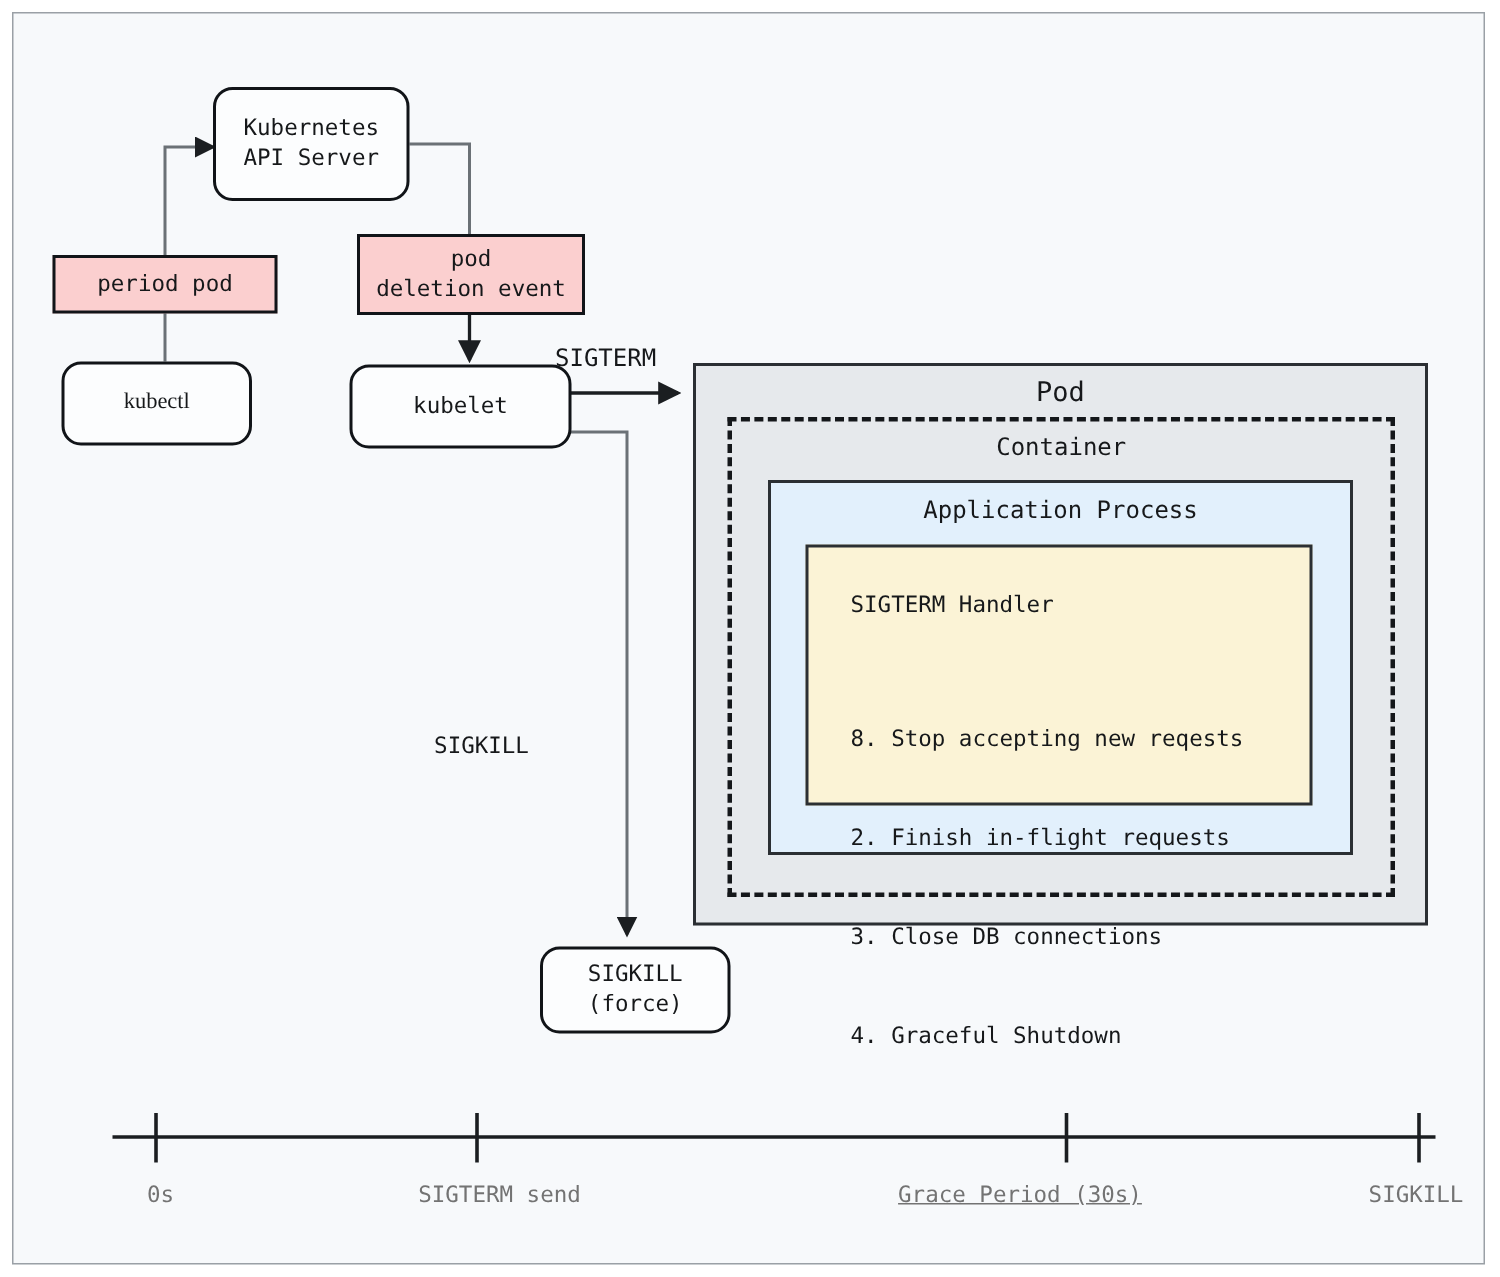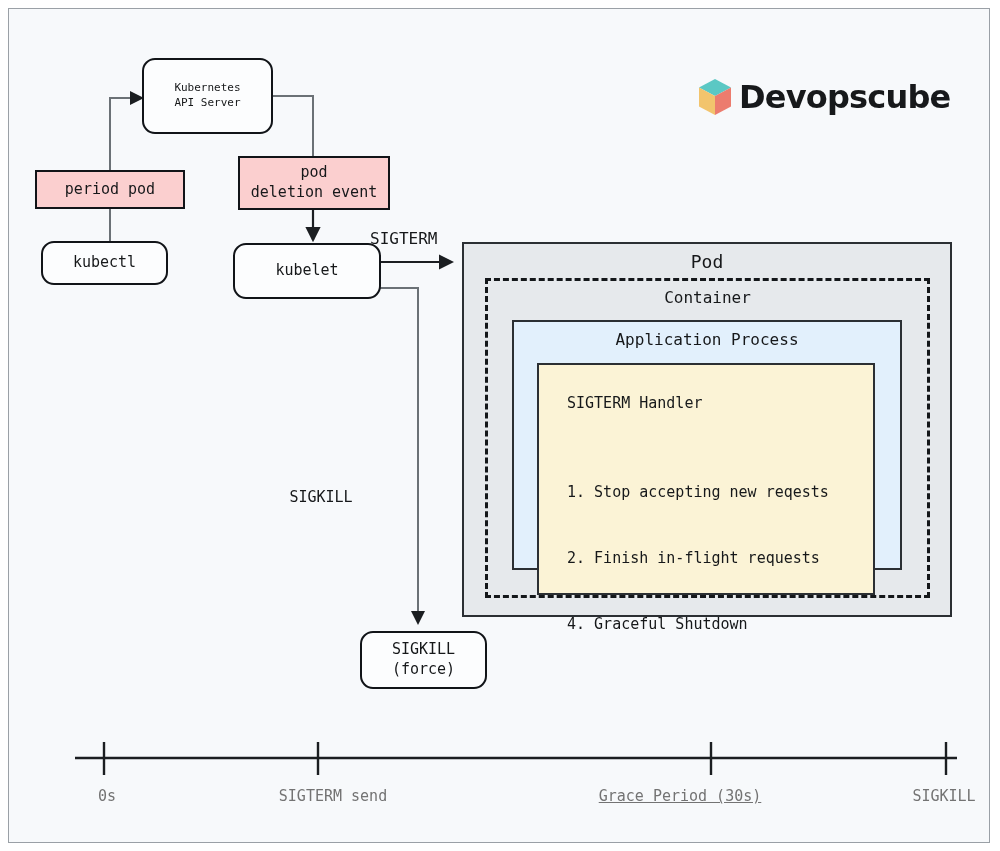--- a/index.html
+++ b/index.html
@@ -142,44 +142,36 @@
 
     <path d="M357,288 L418,288 L418,623" fill="none" stroke="#6b7176" stroke-width="2" marker-end="url(#arrowhead)"></path>
 
     <line x1="75" y1="758" x2="957" y2="758" stroke="#1b1e21" stroke-width="2.4"></line>
     <line x1="104" y1="742" x2="104" y2="775" stroke="#1b1e21" stroke-width="2.4"></line>
     <line x1="318" y1="742" x2="318" y2="775" stroke="#1b1e21" stroke-width="2.4"></line>
     <line x1="711" y1="742" x2="711" y2="775" stroke="#1b1e21" stroke-width="2.4"></line>
     <line x1="946" y1="742" x2="946" y2="775" stroke="#1b1e21" stroke-width="2.4"></line>
   </svg>
 
-  <div class="logo" style="left:698px; top:78px;">
-    <svg width="34" height="38" viewBox="0 0 34 38">
-      <polygon points="17,1 33,9.5 17,18 1,9.5" fill="#5BC8C4"></polygon>
-      <polygon points="1,9.5 17,18 17,37 1,28.5" fill="#F2C46D"></polygon>
-      <polygon points="33,9.5 33,28.5 17,37 17,18" fill="#EC7C6E"></polygon>
-    </svg>
-    <span class="logo-word">Devopscube</span>
-  </div>
-
-  <div class="node node-round" style="left:142px; top:58px; width:131px; height:76px; font-size:11px;">
+
+  <div class="node node-round" style="left:142px; top:58px; width:131px; height:76px; font-size:15px;">
     <span>Kubernetes</span>
     <span>API Server</span>
   </div>
 
   <div class="node node-pink" style="left:35px; top:170px; width:150px; height:39px; font-size:15px;">
     <span>period pod</span>
   </div>
 
   <div class="node node-pink" style="left:238px; top:156px; width:152px; height:54px; font-size:15px;">
     <span>pod</span>
     <span>deletion event</span>
   </div>
 
-  <div class="node node-round" style="left:41px; top:241px; width:127px; height:44px; font-size:15px;">
+  <div class="node node-round" style="left:41px; top:241px; width:127px; height:56px; font-size:15px;font-family:Liberation Serif, serif;">
     <span>kubectl</span>
   </div>
 
   <div class="node node-round" style="left:233px; top:243px; width:148px; height:56px; font-size:15px;">
     <span>kubelet</span>
   </div>
 
   <div class="node node-round" style="left:360px; top:631px; width:127px; height:58px; font-size:15px;">
     <span>SIGKILL</span>
     <span>(force)</span>
@@ -196,25 +188,26 @@
   </div>
 
   <div class="region container-box" style="left:485px; top:278px; width:445px; height:320px;">
     <div class="region-title" style="top:7px; font-size:16px;">Container</div>
   </div>
 
   <div class="region app-box" style="left:512px; top:320px; width:390px; height:250px;">
     <div class="region-title" style="top:8px; font-size:16px;">Application Process</div>
   </div>
 
-  <div class="region handler-box" style="left:537px; top:363px; width:338px; height:232px;">
+  <div class="region handler-box" style="left:537px; top:363px; width:338px; height:174px;">
     <div class="label" style="left:28px; top:28px; font-size:15px;">SIGTERM Handler</div>
     <div class="label" style="left:28px; top:72px; font-size:15px; line-height:22px;">
-      <div>1. Stop accepting new reqests</div>
+      <div>8. Stop accepting new reqests</div>
       <div>2. Finish in-flight requests</div>
+      <div>3. Close DB connections</div>
       <div>4. Graceful Shutdown</div>
     </div>
   </div>
 
   <div class="tl-label" style="left:107px; top:787px;">0s</div>
   <div class="tl-label" style="left:333px; top:787px;">SIGTERM send</div>
   <div class="tl-label" style="left:680px; top:787px;text-decoration:underline;">Grace Period (30s)</div>
   <div class="tl-label" style="left:944px; top:787px;">SIGKILL</div>
 </div>
 

